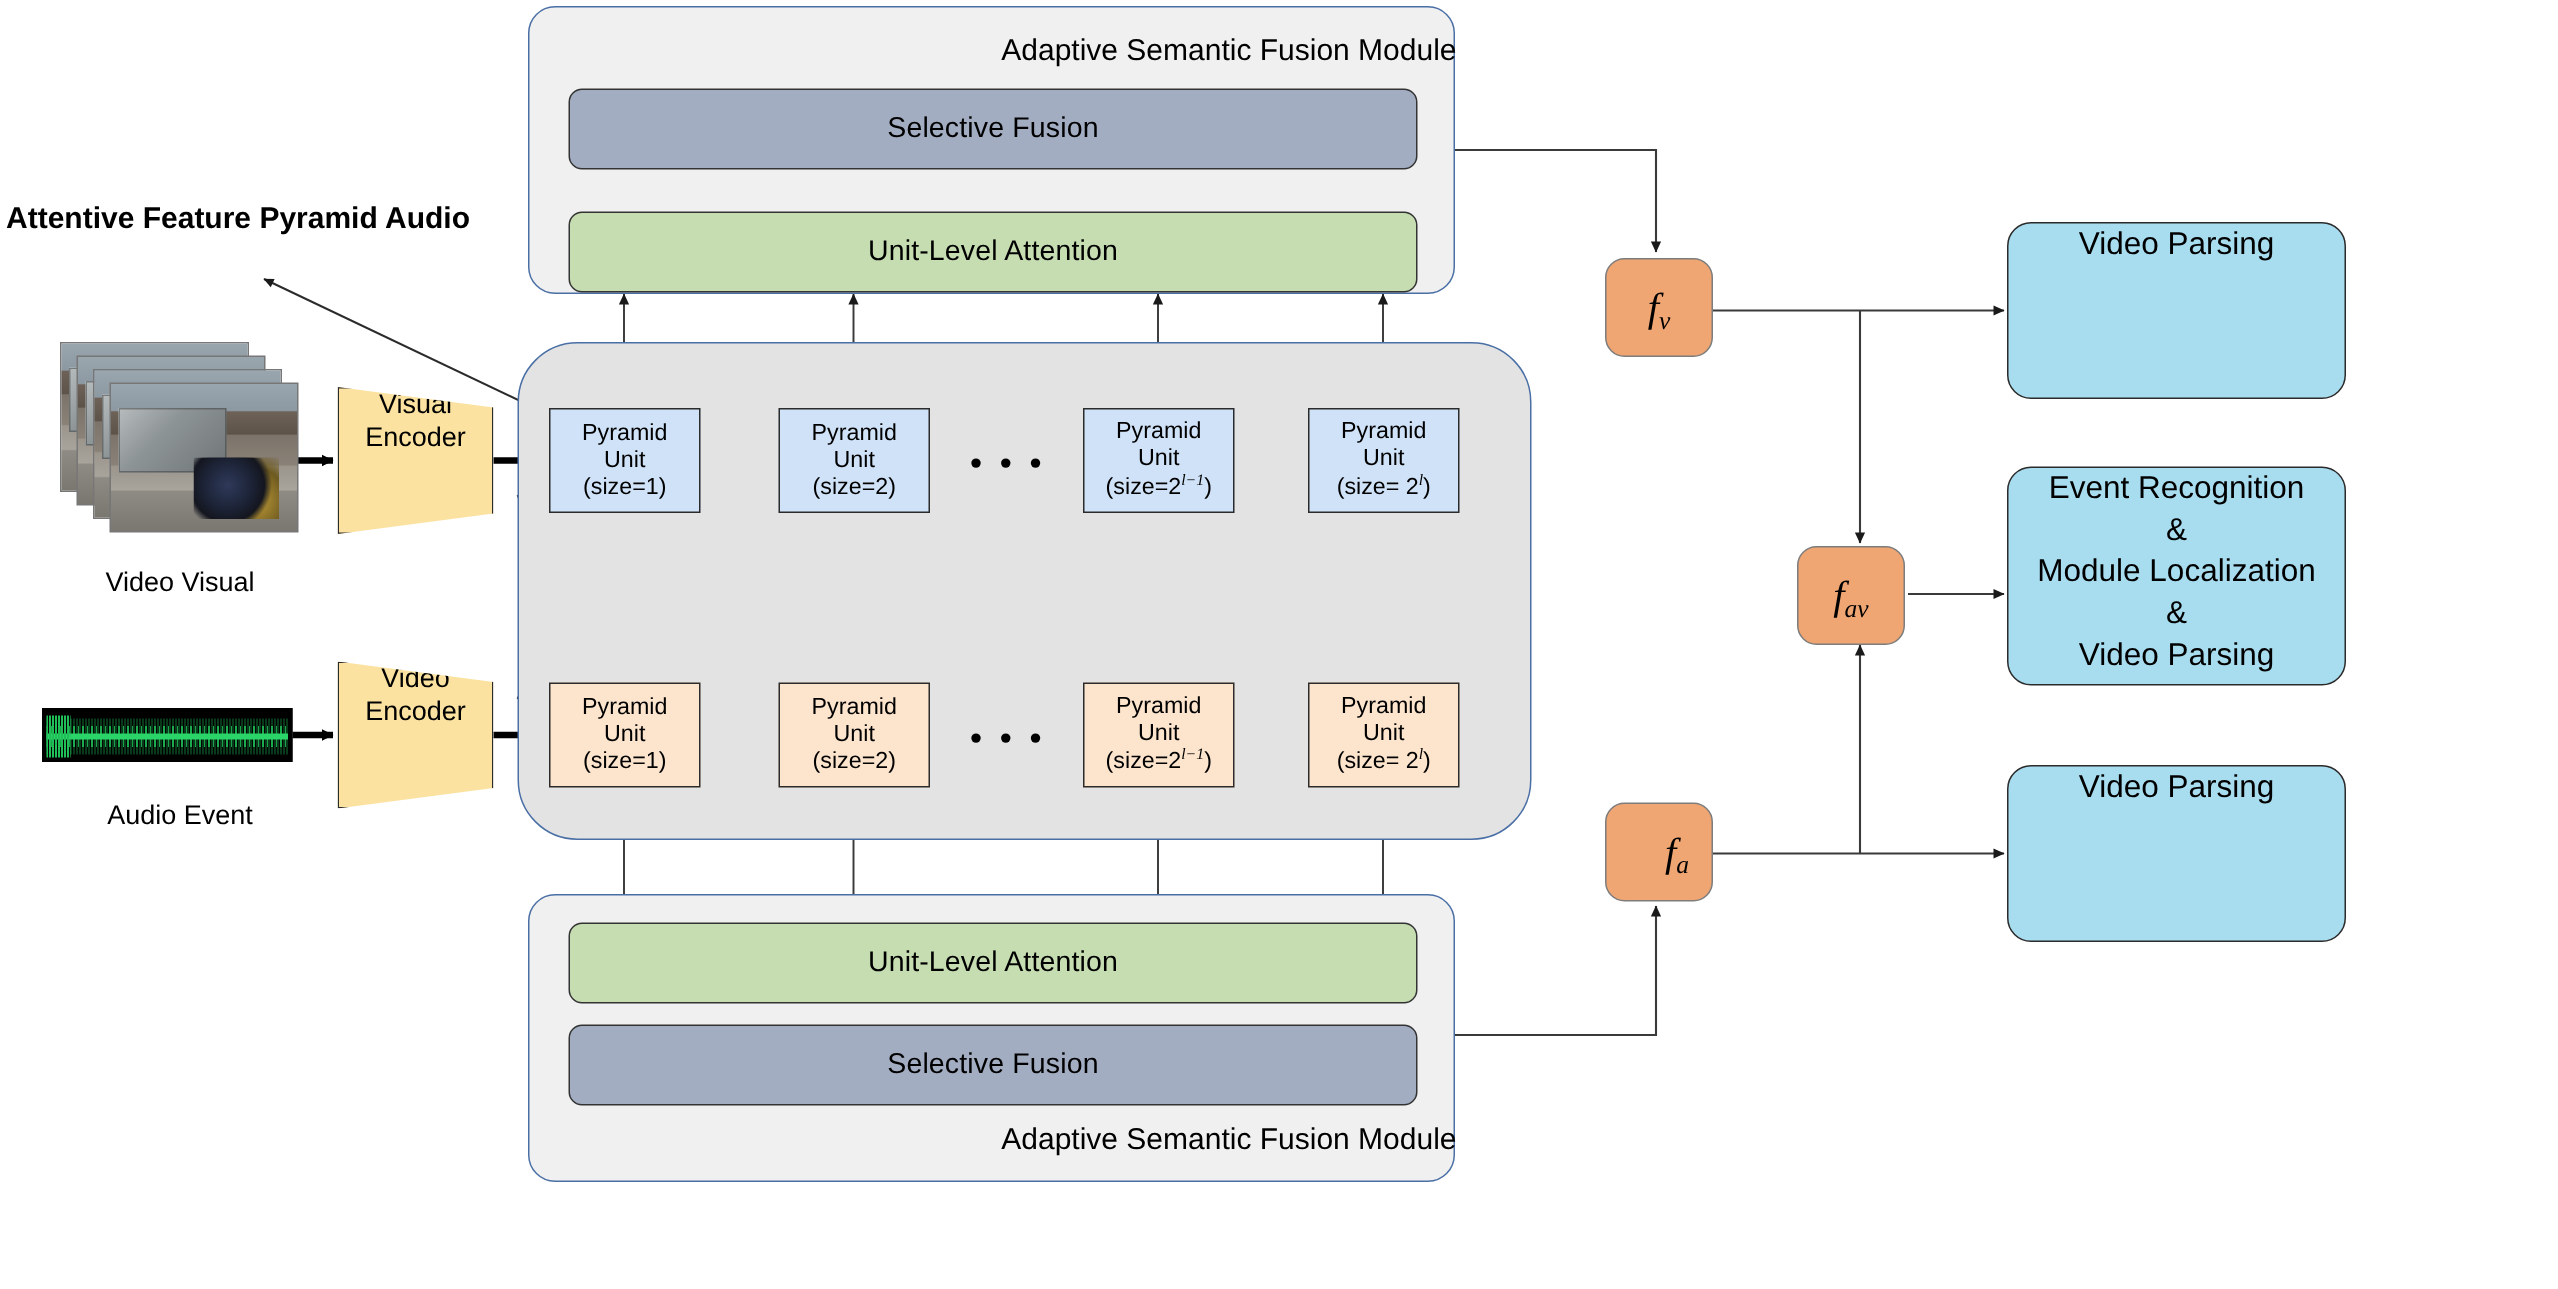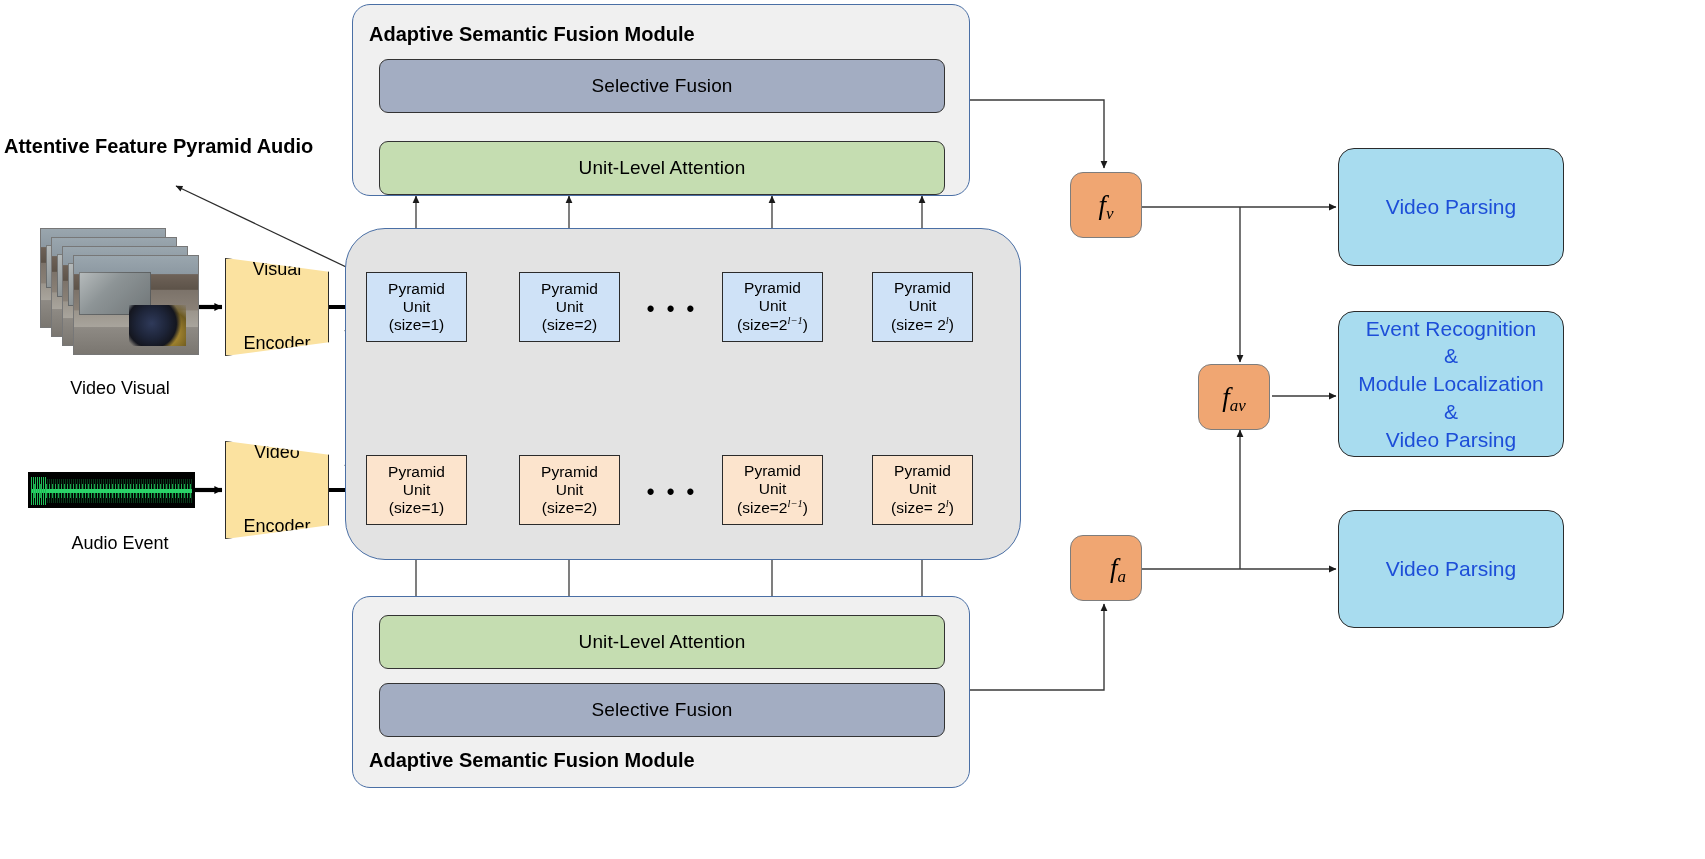--- a/index.html
+++ b/index.html
@@ -19,55 +19,55 @@
   
   .bar{
     border:1.5px solid #333;border-radius:9px;
     display:flex;align-items:center;justify-content:center;
     font-size:19px;color:#000;letter-spacing:.1px;
   }
   .bar-fusion{background:#a3adc2;}
   .bar-attn{background:#c5ddb1;}
 
   .module-title{
-    font-size:20px;font-weight:bold;text-align:left;white-space:nowrap;padding-left:16px;
+    font-size:20px;font-weight:normal;text-align:right;white-space:nowrap;padding-left:16px;
   }
 
   
   .punit{
     border:1.3px solid #2b2b2b;
     display:flex;flex-direction:column;align-items:center;justify-content:center;
     font-size:15.5px;line-height:1.16;text-align:center;color:#000;
   }
   .punit.v{background:#cfe2f7;}
   .punit.a{background:#fce4cd;}
   .punit sup{font-size:10.5px;font-style:italic;font-family:"Liberation Serif",serif;vertical-align:super;}
   .punit .szline{white-space:nowrap;}
 
   
   .encoder{
     background:#fbe2a0;border:1.3px solid #2b2b2b;
-    display:flex;flex-direction:column;align-items:center;justify-content:space-between;
+    display:flex;flex-direction:column;align-items:center;justify-content:flex-start;
     font-size:18px;line-height:1.2;text-align:center;
     clip-path:polygon(0% 0%,100% 14%,100% 86%,0% 100%);
   }
 
   
   .fnode{
     background:#f0a672;border:1.4px solid #7d7d7d;border-radius:13px;
     display:flex;align-items:center;justify-content:center;
     font-family:"Liberation Serif",serif;font-style:italic;font-size:27px;color:#000;
   }
   .fnode sub{font-size:17px;vertical-align:baseline;position:relative;top:5px;font-style:italic;}
 
   
   .task{
     background:#a8dcef;border:1.4px solid #2b2b2b;border-radius:16px;
-    display:flex;flex-direction:column;align-items:center;justify-content:center;
-    font-size:21px;line-height:1.32;text-align:center;color:#1d4ed8;
+    display:flex;flex-direction:column;align-items:center;justify-content:flex-start;
+    font-size:21px;line-height:1.32;text-align:center;color:#000000;
   }
 
   
   .caption{font-size:18px;text-align:center;white-space:nowrap;}
   .afp-label{font-size:20px;font-weight:bold;white-space:nowrap;}
 
   .filmstack{position:absolute;}
   .frame{
     position:absolute;border:1px solid #777;
     background-repeat:no-repeat;background-size:cover;

